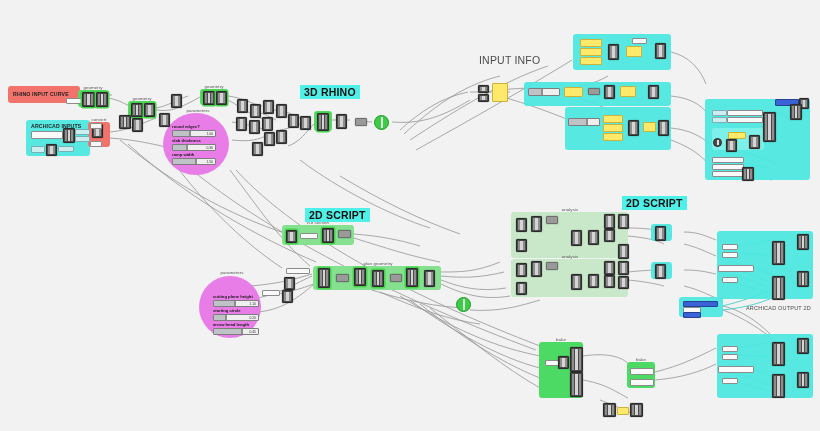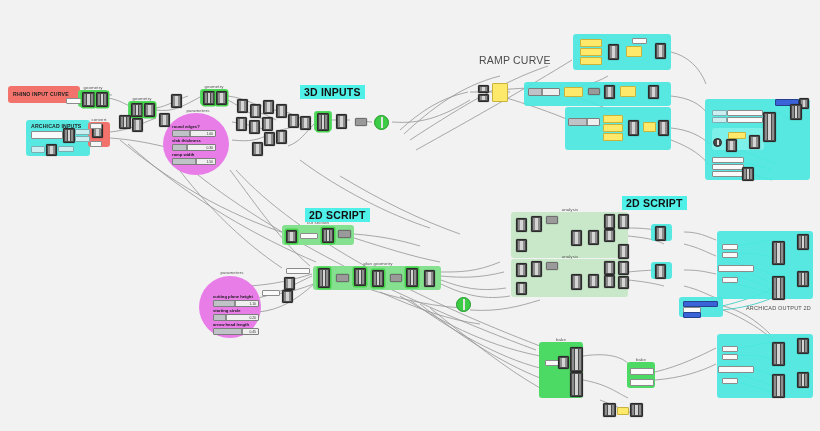--- a/index.html
+++ b/index.html
@@ -757,19 +757,19 @@
   <div class="cap" style="left:88px;top:117px;width:22px">convert</div>
   <div class="cap" style="left:178px;top:108px;width:40px">parameters</div>
   <div class="cap" style="left:212px;top:270px;width:40px">parameters</div>
   <div class="cap" style="left:288px;top:220px;width:60px">cut section</div>
   <div class="cap" style="left:348px;top:261px;width:60px">plan geometry</div>
   <div class="cap" style="left:540px;top:207px;width:60px">analysis</div>
   <div class="cap" style="left:540px;top:254px;width:60px">analysis</div>
   <div class="cap" style="left:539px;top:337px;width:44px">bake</div>
   <div class="cap" style="left:627px;top:357px;width:28px">bake</div>
 
-  <div class="tag" style="left:300px;top:85px">3D INPUTS</div>
-  <div class="tag plain" style="left:475px;top:53px">RAMP CURVE</div>
+  <div class="tag" style="left:300px;top:85px">3D RHINO</div>
+  <div class="tag plain" style="left:475px;top:53px">INPUT INFO</div>
   <div class="tag" style="left:305px;top:208px">2D SCRIPT</div>
   <div class="tag" style="left:622px;top:196px">2D SCRIPT</div>
   <div class="tag plain" style="left:742px;top:304px;font-size:5.5px">ARCHICAD OUTPUT 2D</div>
 
 </div>
 
 </body></html>

